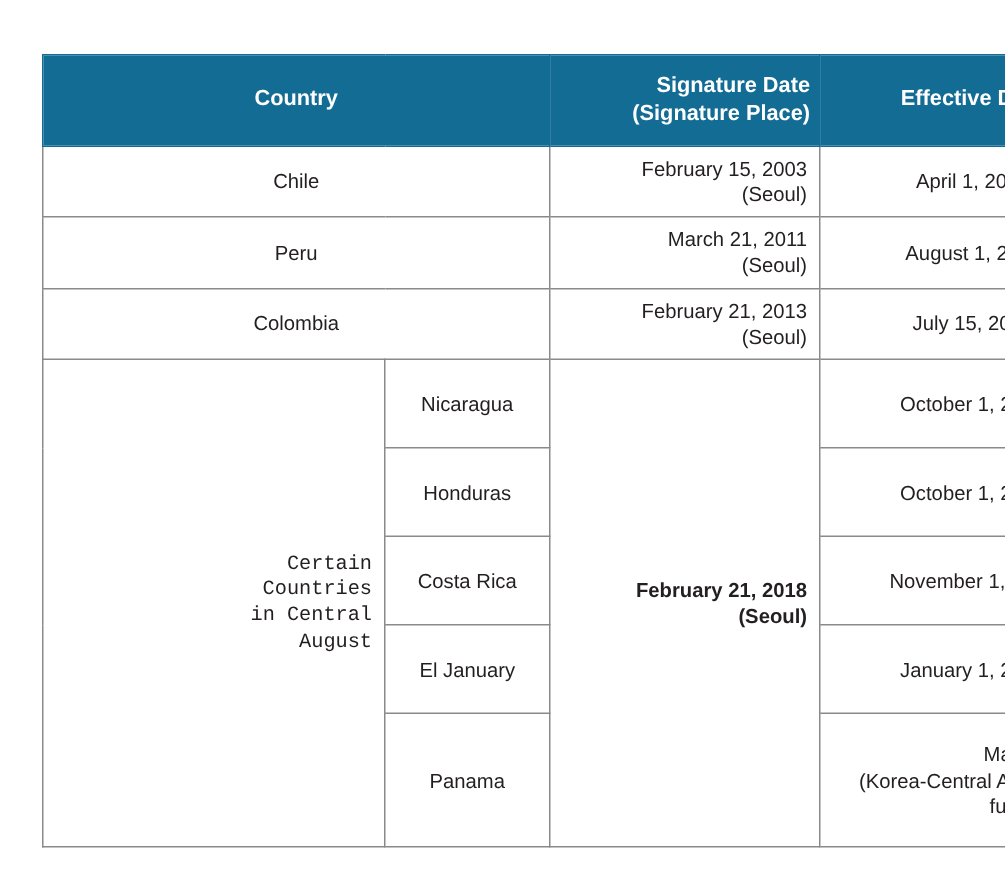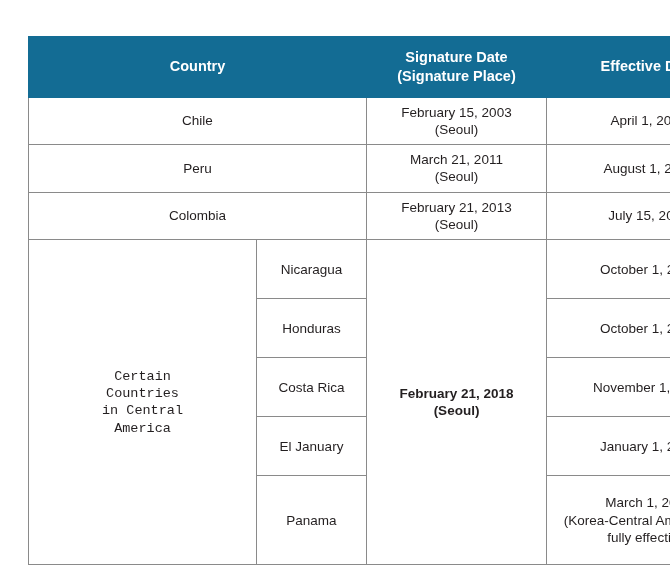--- a/index.html
+++ b/index.html
@@ -54,21 +54,21 @@
     text-align: left;
     vertical-align: middle;
     padding-left: 10px;
     font-size: 13.5px;
     line-height: 1.35;
     font-family: Liberation Mono, monospace;
   }
   td.sub-country {
     text-align: center;
   }
-  .line { display: block; }
+  .line { display: block; text-align: right; }
   .nowrap { white-space: nowrap; }
   td.eff-multi {
     line-height: 1.35;
     padding: 8px 6px;
   }
   td.sig-block {
     line-height: 2.1;
     font-weight: bold;
   }
 </style>
@@ -121,21 +121,21 @@
           <span class="line">(Seoul)</span>
         </td>
         <td>July 15, 2016</td>
       </tr>
 
       <tr>
         <td class="group-label" rowspan="5">
           <span class="line">Certain</span>
           <span class="line">Countries</span>
           <span class="line">in Central</span>
-          <span class="line">America</span>
+          <span class="line">August</span>
         </td>
         <td class="sub-country" style="height:46px">Nicaragua</td>
         <td class="sig-block" rowspan="5">
           <span class="line nowrap">February 21, 2018</span>
           <span class="line">(Seoul)</span>
         </td>
         <td>October 1, 2019</td>
       </tr>
 
       <tr>

